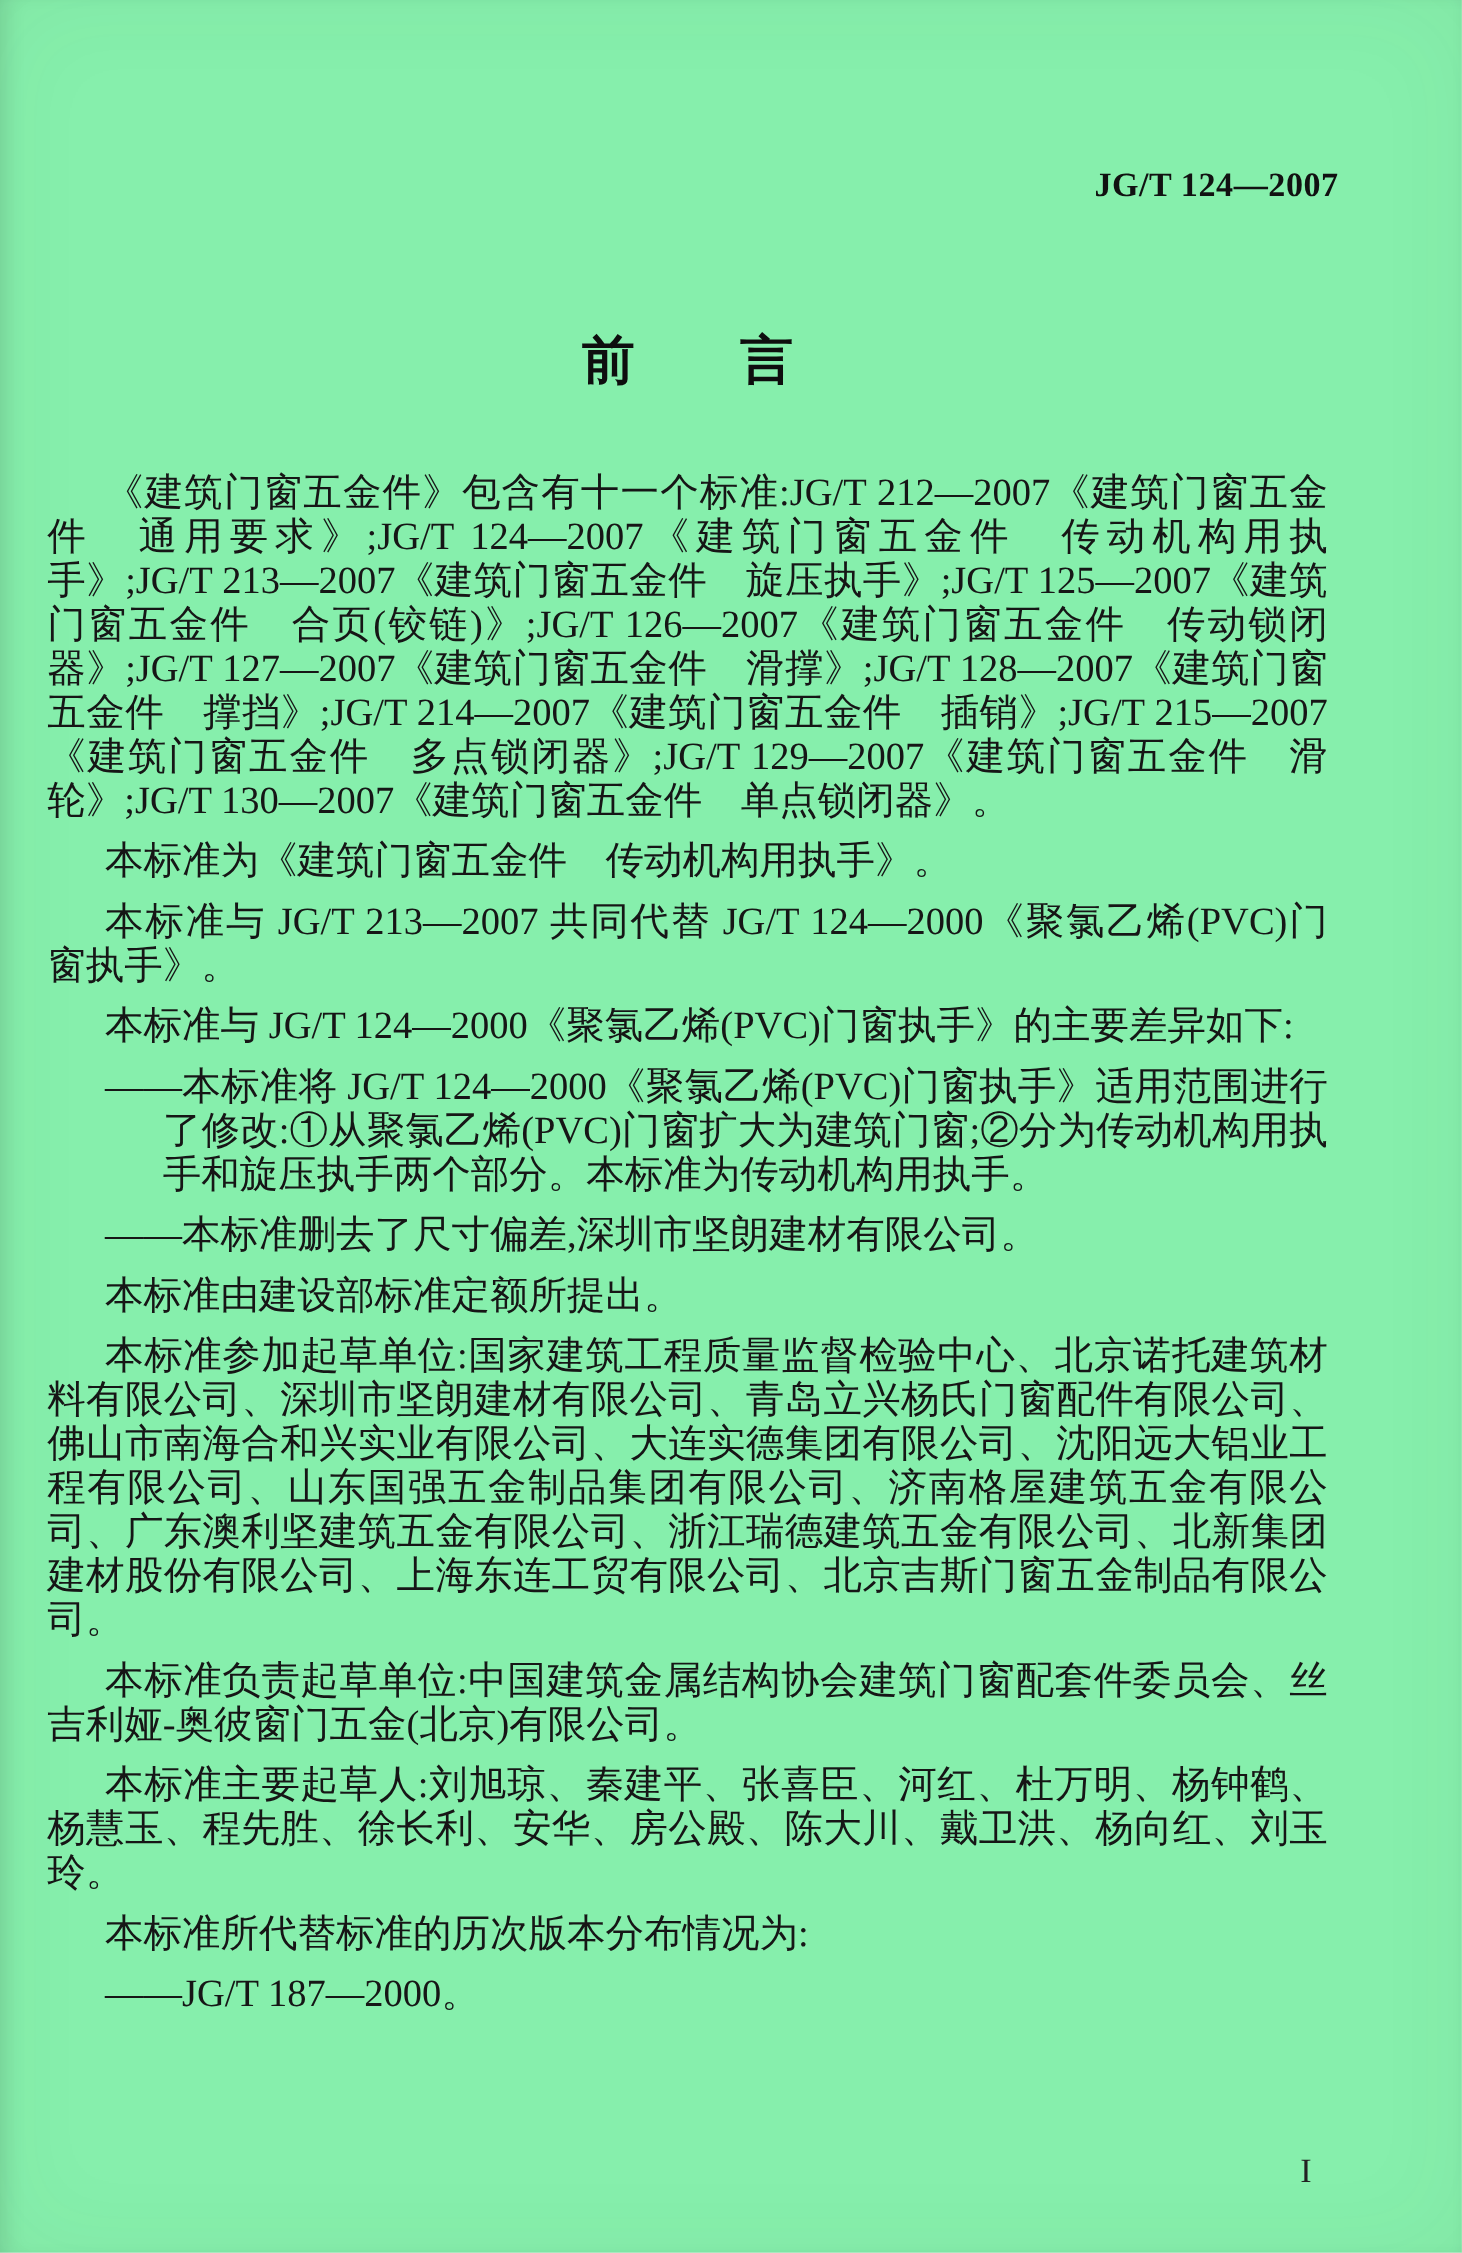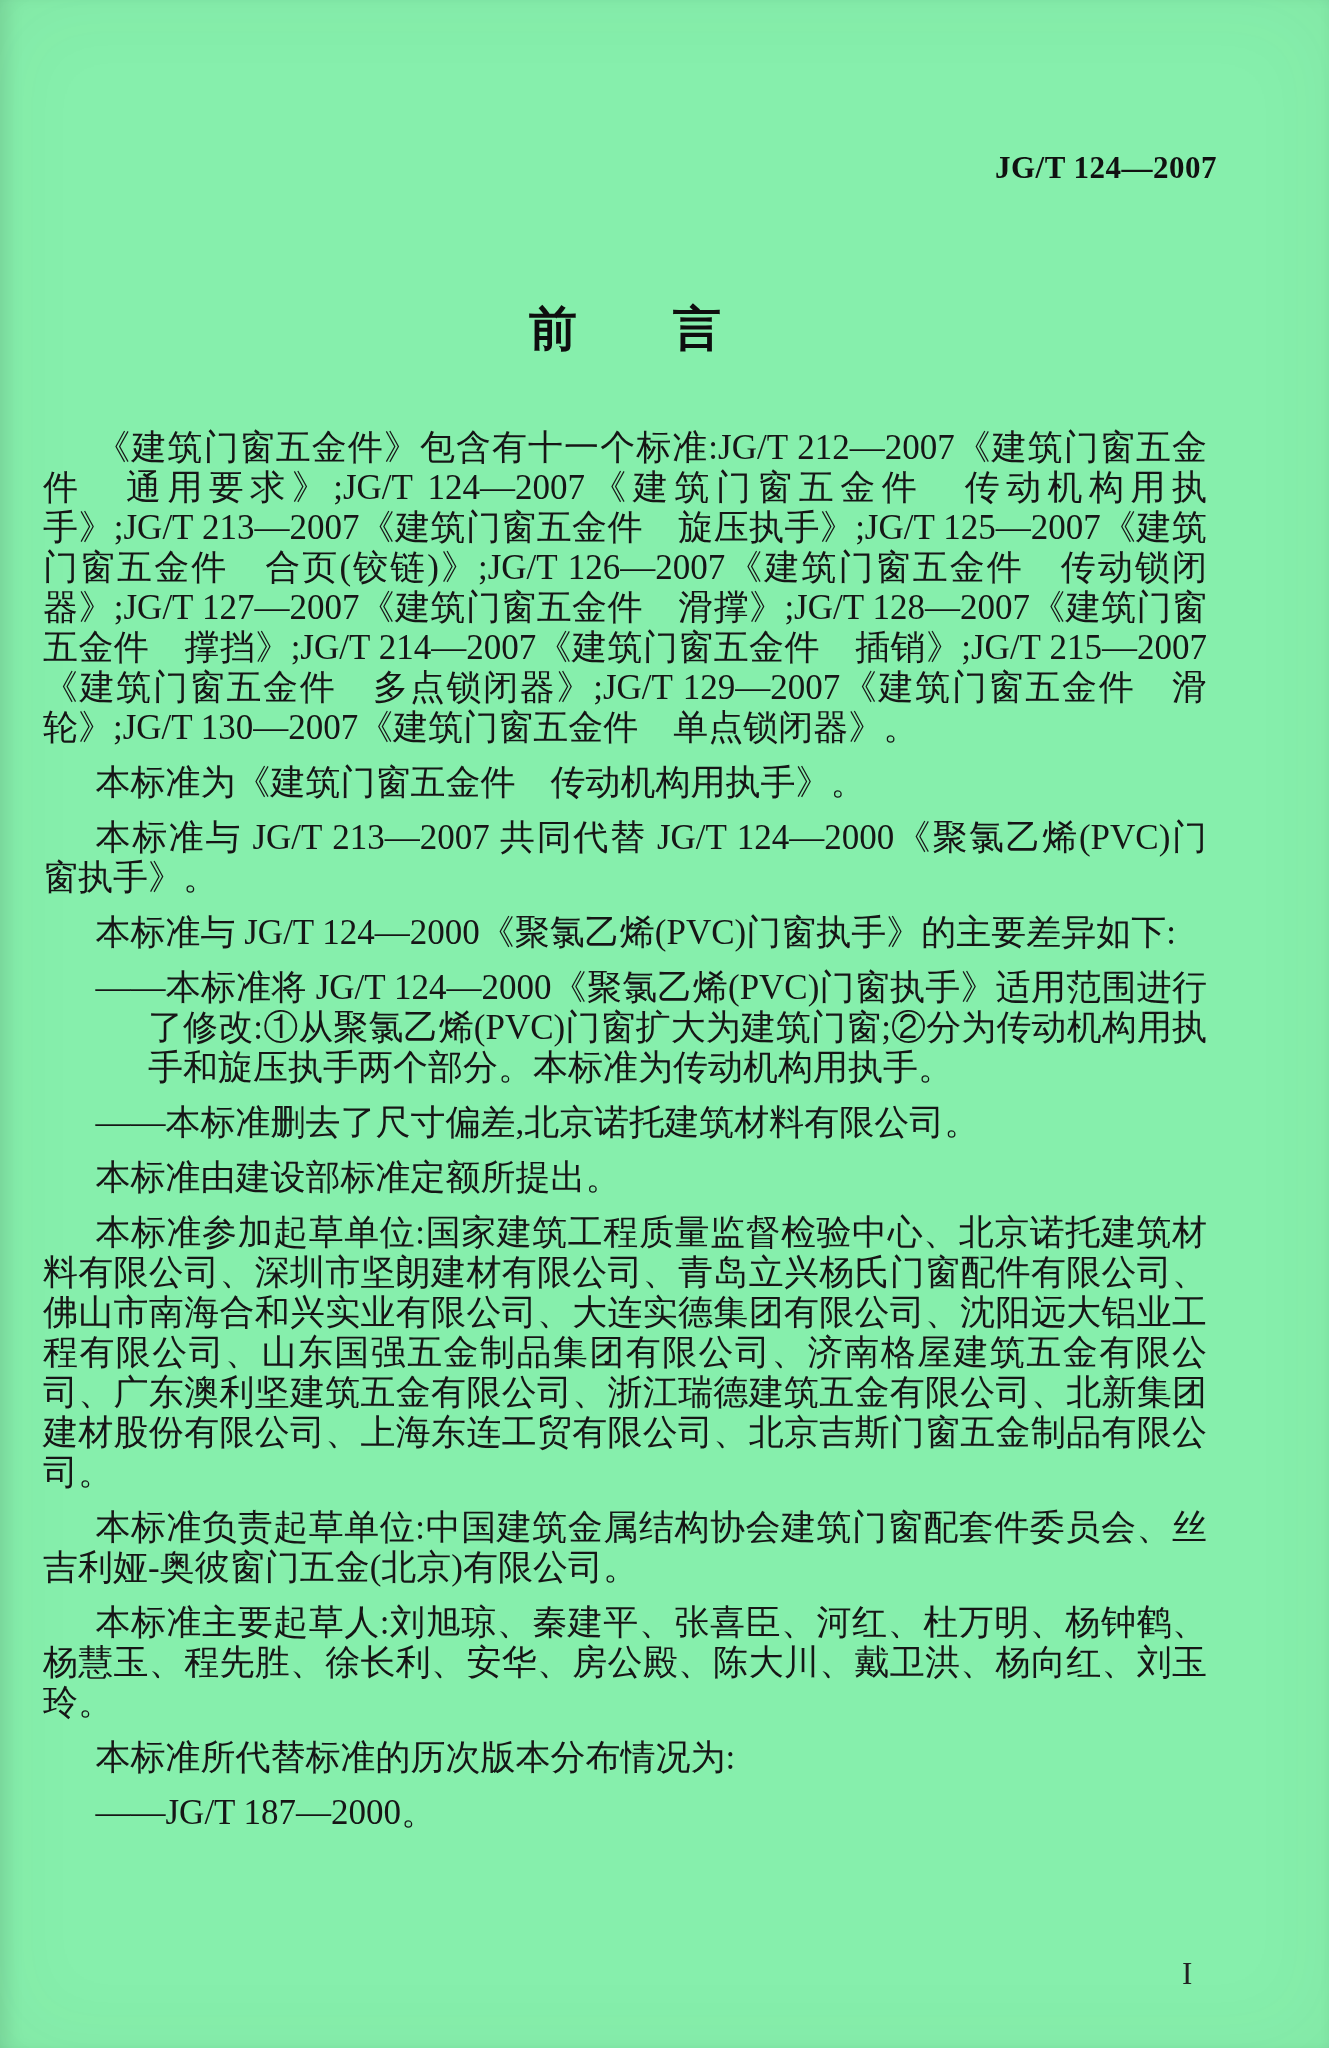--- a/index.html
+++ b/index.html
@@ -80,21 +80,21 @@
   <div class="doc-code">JG/T 124—2007</div>
 
   <div class="fw-title">前　　言</div>
 
   <div class="content">
     <p class="para">《建筑门窗五金件》包含有十一个标准:JG/T 212—2007《建筑门窗五金件　通用要求》;JG/T 124—2007《建筑门窗五金件　传动机构用执手》;JG/T 213—2007《建筑门窗五金件　旋压执手》;JG/T 125—2007《建筑门窗五金件　合页(铰链)》;JG/T 126—2007《建筑门窗五金件　传动锁闭器》;JG/T 127—2007《建筑门窗五金件　滑撑》;JG/T 128—2007《建筑门窗五金件　撑挡》;JG/T 214—2007《建筑门窗五金件　插销》;JG/T 215—2007《建筑门窗五金件　多点锁闭器》;JG/T 129—2007《建筑门窗五金件　滑轮》;JG/T 130—2007《建筑门窗五金件　单点锁闭器》。</p>
     <p class="para">本标准为《建筑门窗五金件　传动机构用执手》。</p>
     <p class="para">本标准与 JG/T 213—2007 共同代替 JG/T 124—2000《聚氯乙烯(PVC)门窗执手》。</p>
     <p class="para">本标准与 JG/T 124—2000《聚氯乙烯(PVC)门窗执手》的主要差异如下:</p>
     <p class="para dash">——本标准将 JG/T 124—2000《聚氯乙烯(PVC)门窗执手》适用范围进行了修改:①从聚氯乙烯(PVC)门窗扩大为建筑门窗;②分为传动机构用执手和旋压执手两个部分。本标准为传动机构用执手。</p>
-    <p class="para dash">——本标准删去了尺寸偏差,北京诺托建筑材料有限公司。</p>
+    <p class="para dash">——本标准删去了尺寸偏差,深圳市坚朗建材有限公司。</p>
     <p class="para">本标准由建设部标准定额所提出。</p>
     <p class="para">本标准参加起草单位:国家建筑工程质量监督检验中心、北京诺托建筑材料有限公司、深圳市坚朗建材有限公司、青岛立兴杨氏门窗配件有限公司、佛山市南海合和兴实业有限公司、大连实德集团有限公司、沈阳远大铝业工程有限公司、山东国强五金制品集团有限公司、济南格屋建筑五金有限公司、广东澳利坚建筑五金有限公司、浙江瑞德建筑五金有限公司、北新集团建材股份有限公司、上海东连工贸有限公司、北京吉斯门窗五金制品有限公司。</p>
     <p class="para">本标准负责起草单位:中国建筑金属结构协会建筑门窗配套件委员会、丝吉利娅-奥彼窗门五金(北京)有限公司。</p>
     <p class="para">本标准主要起草人:刘旭琼、秦建平、张喜臣、河红、杜万明、杨钟鹤、杨慧玉、程先胜、徐长利、安华、房公殿、陈大川、戴卫洪、杨向红、刘玉玲。</p>
     <p class="para">本标准所代替标准的历次版本分布情况为:</p>
     <p class="para dash">——JG/T 187—2000。</p>
   </div>
 
   <div class="page-num">I</div>
 

